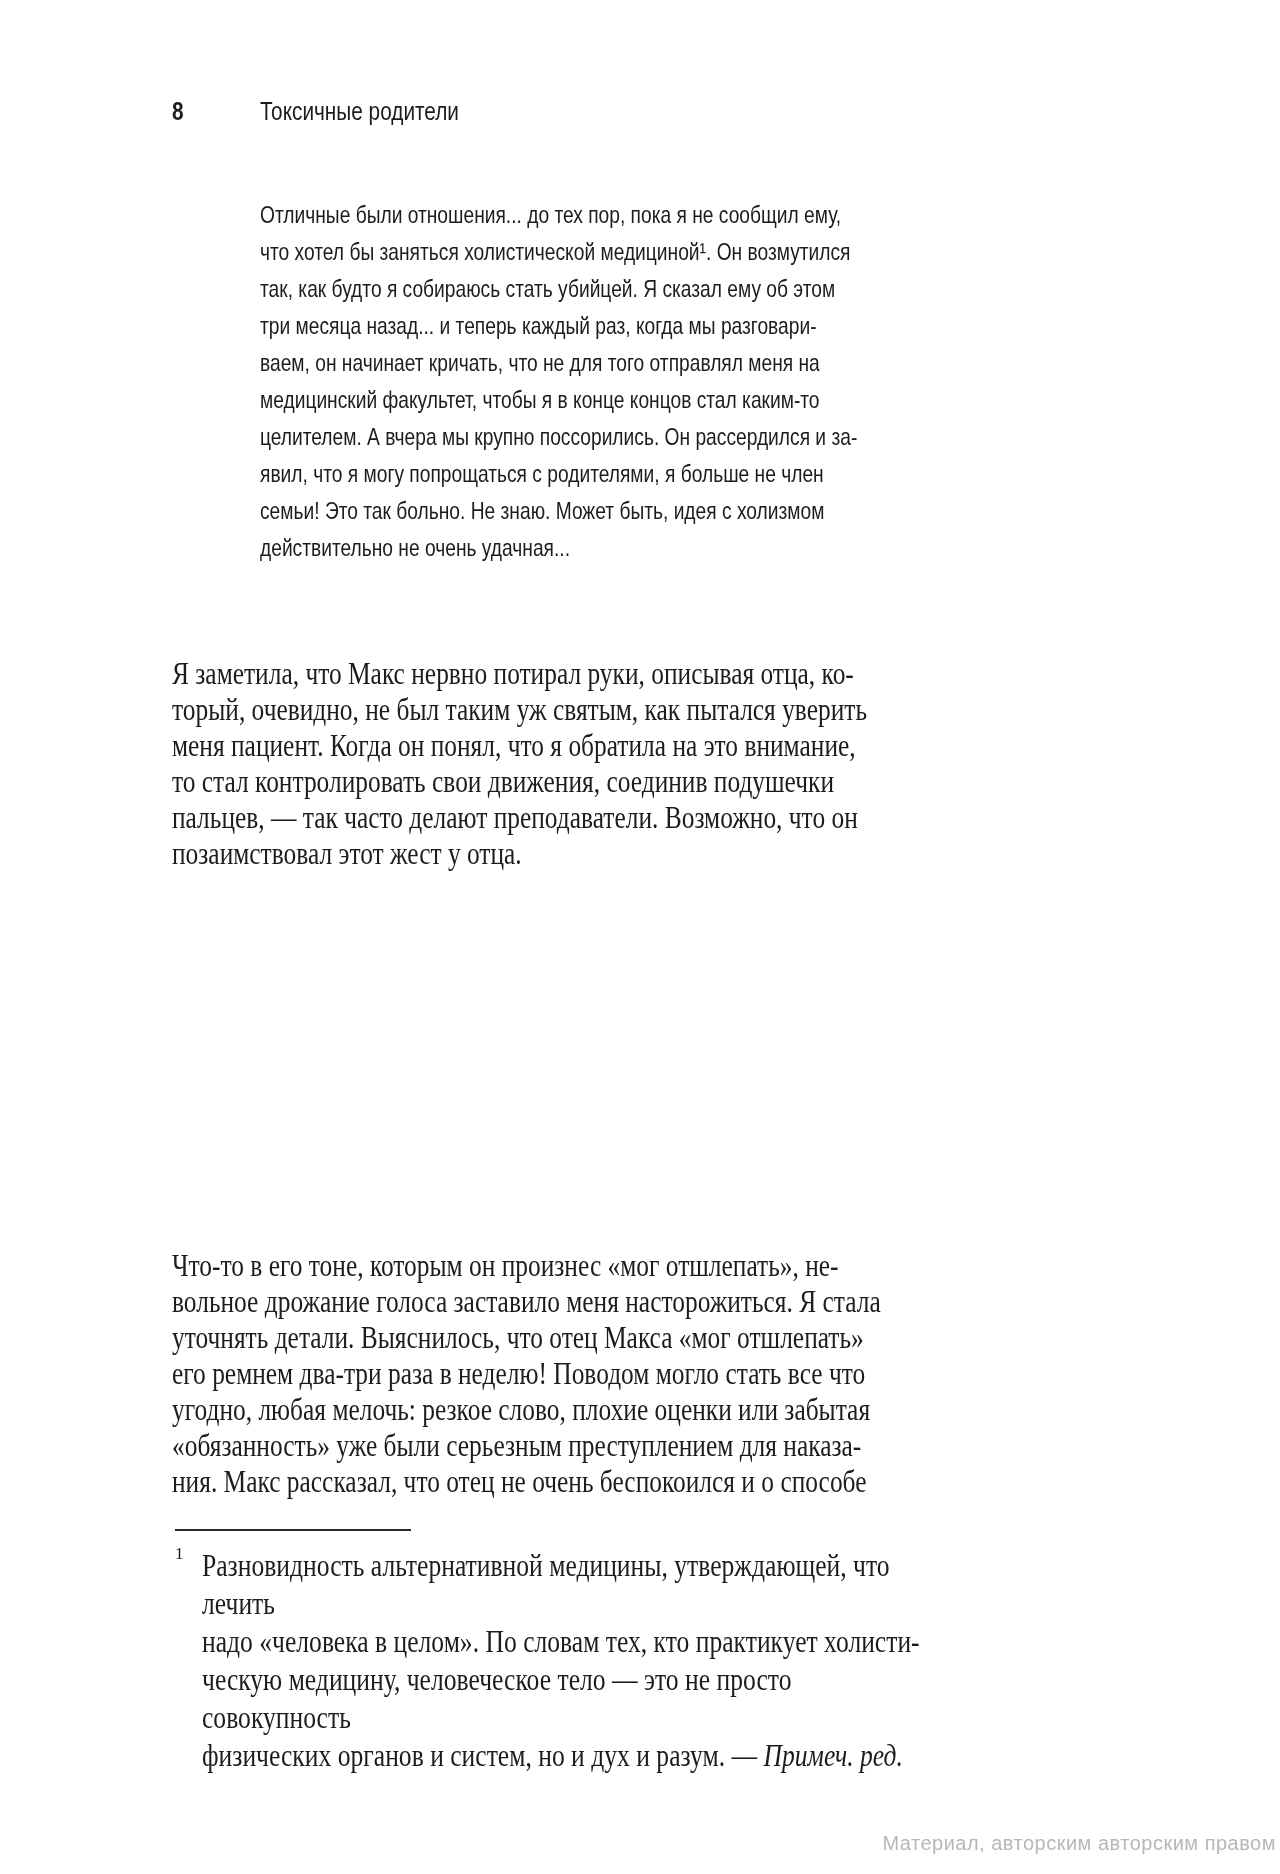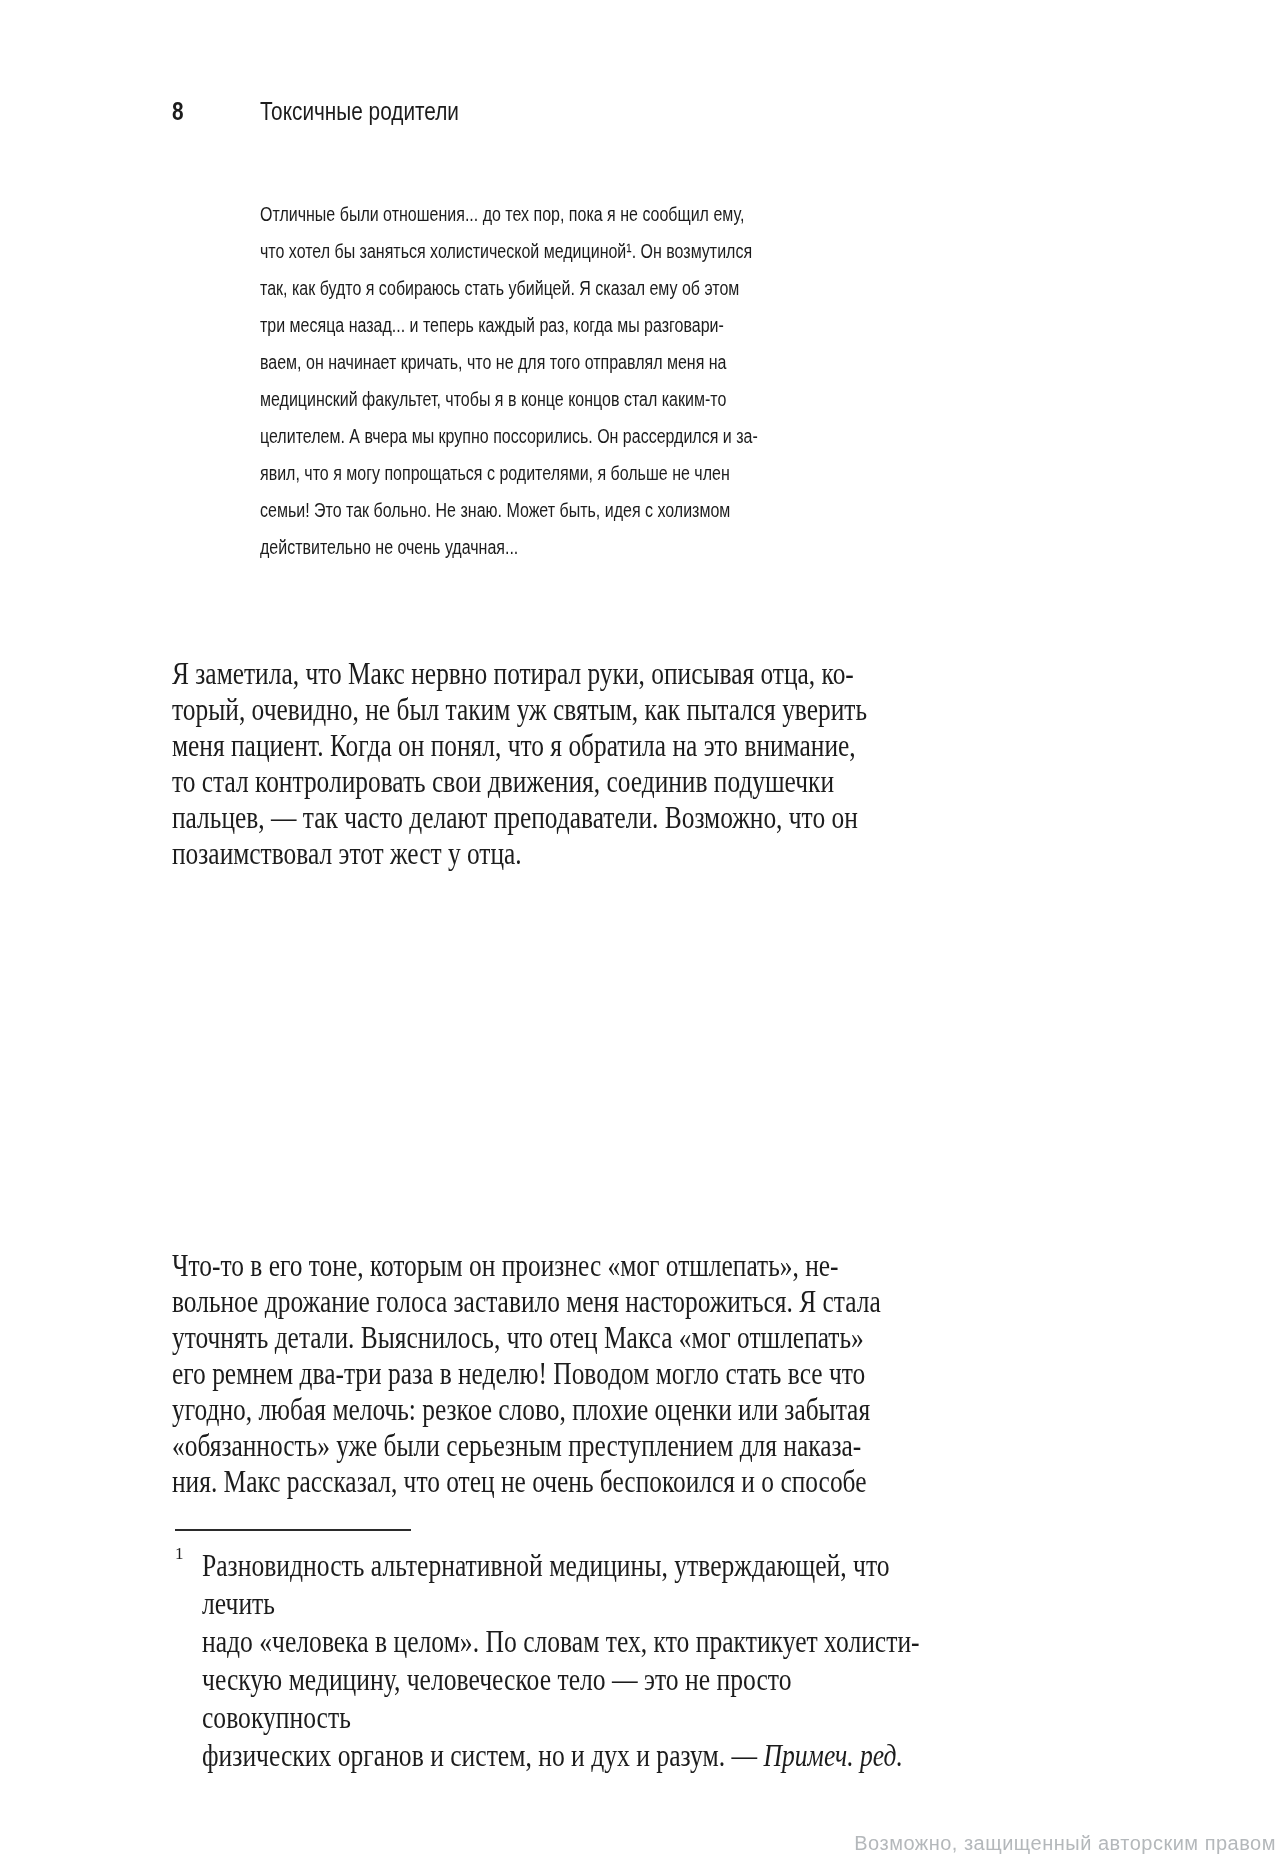--- a/index.html
+++ b/index.html
@@ -20,21 +20,21 @@
   
   .cond{transform-origin:0 0;}
   .sans{font-family:"Liberation Sans", sans-serif;}
   .serif{font-family:"Liberation Serif", serif;}
   .lines{white-space:pre-line;}
 
   .header{position:absolute;top:96px;left:172px;font-size:26px;line-height:30px;}
   .header .inner{transform:scaleX(0.80);width:1000px;}
   .pagenum{display:inline-block;width:110px;font-weight:bold;}
 
-  .bq{position:absolute;left:260px;font-size:20px;line-height:37px;}
+  .bq{position:absolute;left:260px;font-size:24px;line-height:37px;}
   .bq .inner{transform:scaleX(0.80);width:845px;}
   .bq1{top:196px;}
   .bq2{top:1028px;}
 
   .para{position:absolute;left:172px;font-size:31px;line-height:36px;}
   .para .inner{transform:scaleX(0.82);width:937px;}
   .p1{top:656px;}
   .p2{top:944px;}
   .p3{top:1248px;}
 
@@ -102,15 +102,15 @@
 
   <div class="footnote serif">
     <div class="inner cond">
       <span class="lines">Разновидность альтернативной медицины, утверждающей, что лечить
 надо «человека в целом». По словам тех, кто практикует холисти-
 ческую медицину, человеческое тело — это не просто совокупность</span>
       <div><span>физических органов и систем, но и дух и разум. — </span><span class="fn-ital">Примеч. ред.</span></div>
     </div>
   </div>
 
-  <div class="watermark">Возможно, защищенный авторским правом</div>
+  <div class="watermark">Материал, авторским авторским правом</div>
 
 </div>
 
 </body></html>

